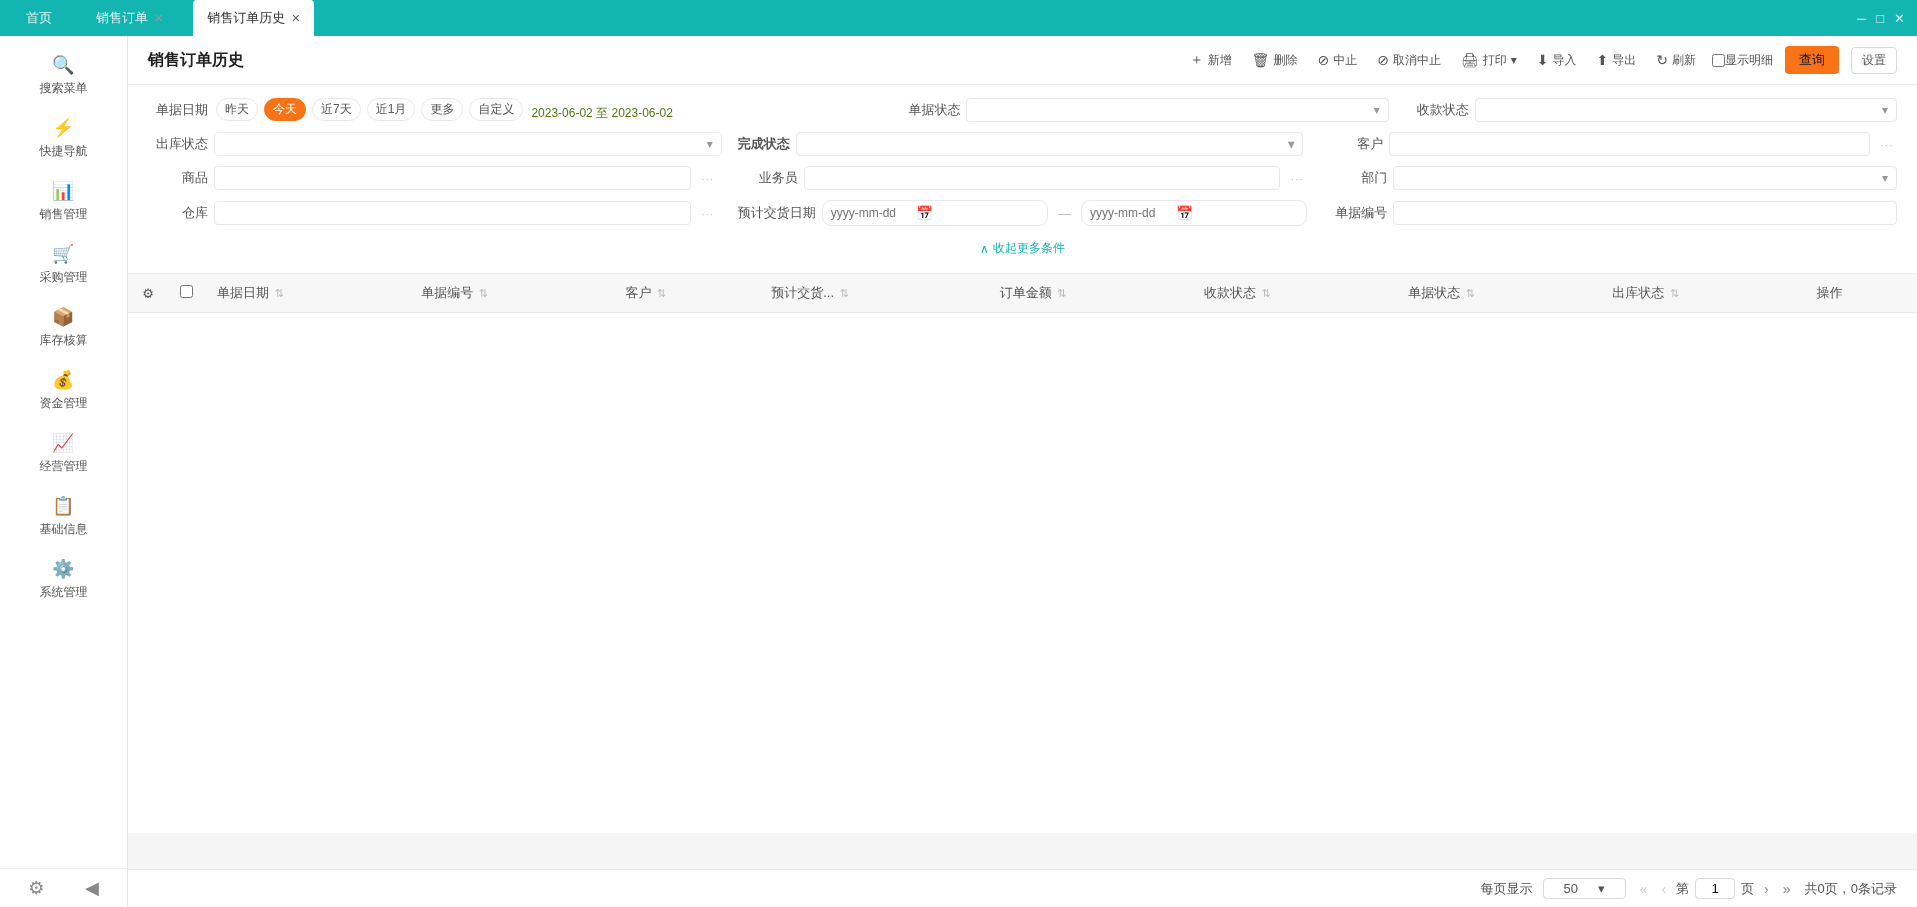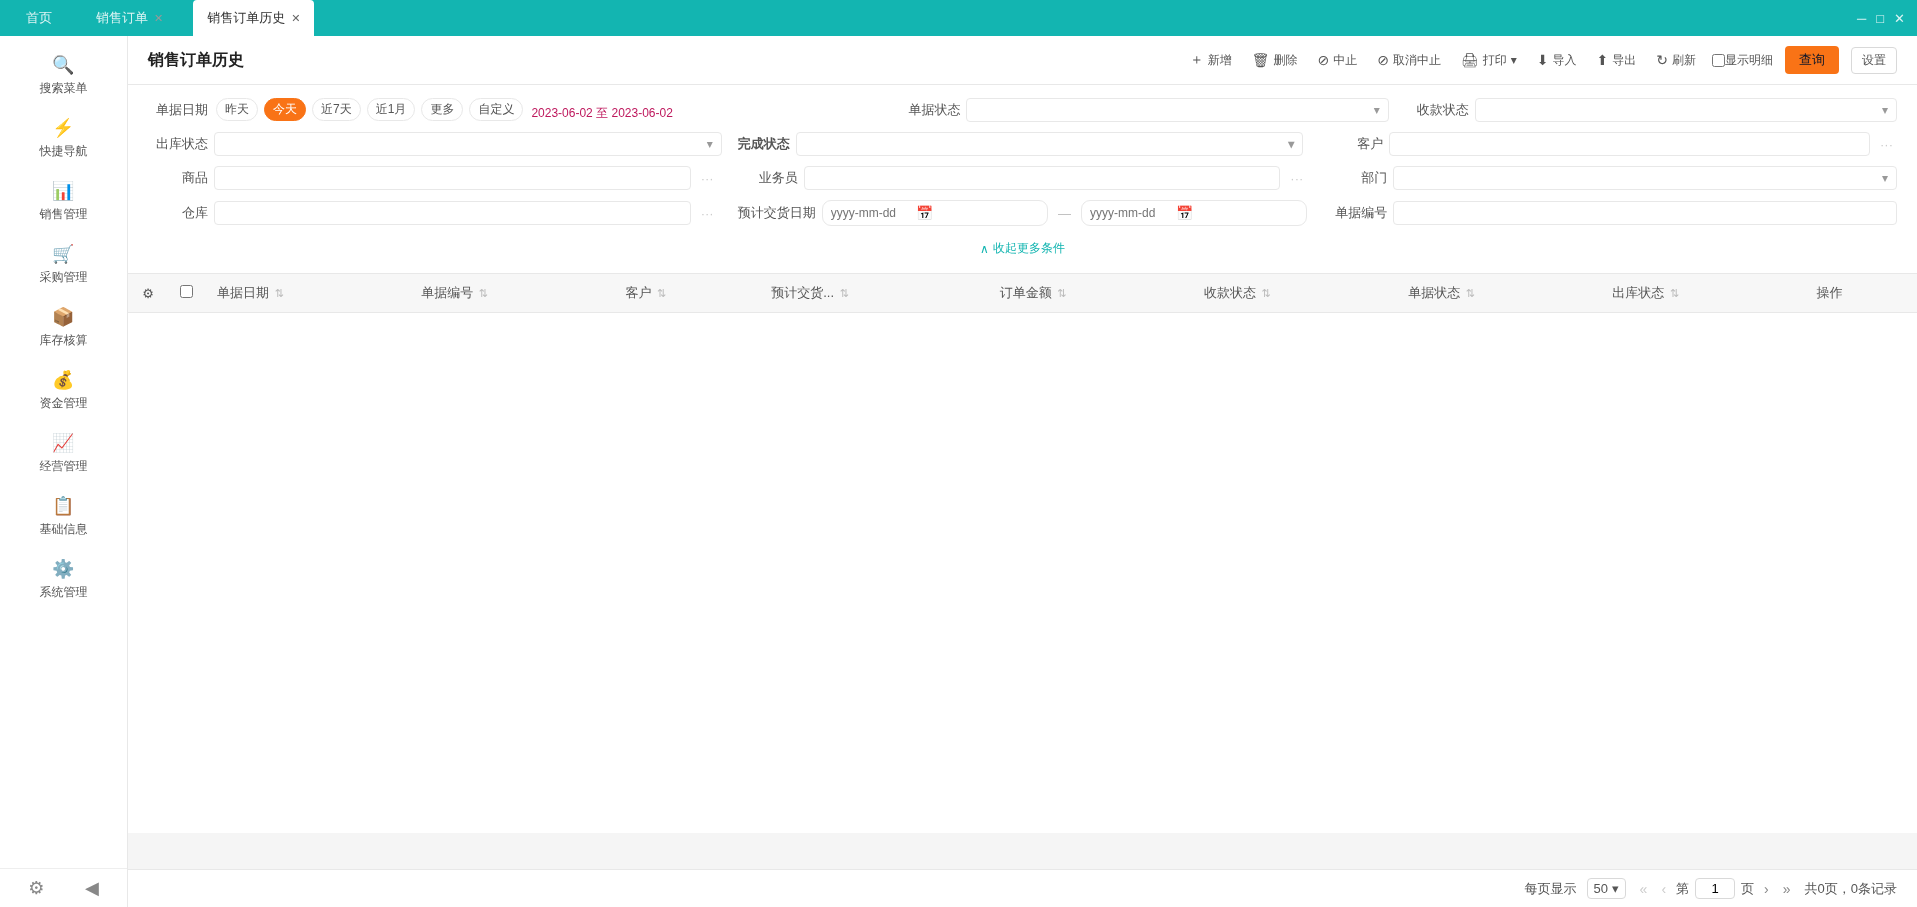--- a/index.html
+++ b/index.html
@@ -44,21 +44,21 @@
     .filter-row { display: flex; align-items: center; gap: 0; margin-bottom: 10px; flex-wrap: nowrap; }
     .filter-row:last-child { margin-bottom: 0; }
     .filter-item { display: flex; align-items: center; gap: 6px; flex: 1; min-width: 0; }
     .filter-label { font-size: 13px; color: #555; white-space: nowrap; min-width: 60px; text-align: right; }
     .filter-input { flex: 1; border: 1px solid #e8e8e8; border-radius: 4px; padding: 4px 8px; font-size: 12px; color: #333; background: #fff; outline: none; min-width: 0; }
     .filter-select { flex: 1; display: flex; align-items: center; border: 1px solid #e8e8e8; border-radius: 4px; padding: 4px 8px; font-size: 12px; color: #555; background: #fff; cursor: pointer; justify-content: space-between; min-width: 0; }
     .filter-dots { color: #ccc; cursor: pointer; padding: 0 4px; }
     .date-filter { display: flex; align-items: center; gap: 6px; }
     .date-chip { background: #fff; border: 1px solid #e8e8e8; border-radius: 12px; padding: 2px 8px; font-size: 12px; color: #555; cursor: pointer; }
     .date-chip.active { background: #f97316; color: #fff; border-color: #f97316; }
-    .date-range { font-size: 12px; color: #be185d; margin-top: 8px; }
+    .date-range { font-size: 12px; color: #4d7c0f; margin-top: 8px; }
     .chevron-down { font-size: 12px; color: #999; }
 
     
     .collapse-row { display: flex; justify-content: center; align-items: center; padding: 4px; color: #13b5b1; cursor: pointer; font-size: 12px; gap: 4px; }
 
     
     .table-area { background: #fff; flex: 1; overflow: auto; margin: 0; }
     table { width: 100%; border-collapse: collapse; font-size: 13px; }
     thead tr { background: #f7f7f7; }
     th { padding: 10px 12px; text-align: left; font-weight: normal; color: #555; border-bottom: 1px solid #e8e8e8; white-space: nowrap; font-size: 13px; }
@@ -67,21 +67,21 @@
     .checkbox-col { width: 36px; text-align: center; }
 
     
     .empty-state { display: flex; flex-direction: column; align-items: center; justify-content: center; padding: 80px 20px; gap: 16px; }
     .empty-icon { width: 100px; height: 100px; position: relative; }
     .empty-icon svg { width: 100%; height: 100%; }
     .empty-text { color: #bbb; font-size: 14px; }
 
     
     .table-footer { background: #fff; border-top: 1px solid #e8e8e8; padding: 8px 20px; display: flex; align-items: center; justify-content: flex-end; gap: 10px; flex-shrink: 0; font-size: 13px; color: #555; margin-top: 36px; }
-    .page-size-select { display: flex; align-items: center; border: 1px solid #d9d9d9; border-radius: 4px; padding: 2px 6px; cursor: pointer; gap: 4px; }
+    .page-size-select { display: flex; align-items: center; border: 1px solid #d9d9d9; border-radius: 4px; padding: 2px 20px; cursor: pointer; gap: 20px; }
     .pagination { display: flex; align-items: center; gap: 6px; }
     .page-btn { border: none; background: none; cursor: pointer; color: #888; font-size: 14px; padding: 2px 4px; }
     .page-btn:disabled { color: #ccc; cursor: default; }
     .page-input { width: 40px; border: 1px solid #d9d9d9; border-radius: 4px; text-align: center; padding: 2px 4px; font-size: 13px; }
 
     
     .date-input-wrap { display: flex; align-items: center; border: 1px solid #e8e8e8; border-radius: 9px; padding: 4px 8px; font-size: 12px; color: #bbb; background: #fff; gap: 6px; flex: 1; }
     .date-input-wrap input { border: none; outline: none; font-size: 12px; color: #bbb; width: 80px; }
     .date-icon { color: #f97316; font-size: 14px; cursor: pointer; }
     .dash { color: #bbb; }

